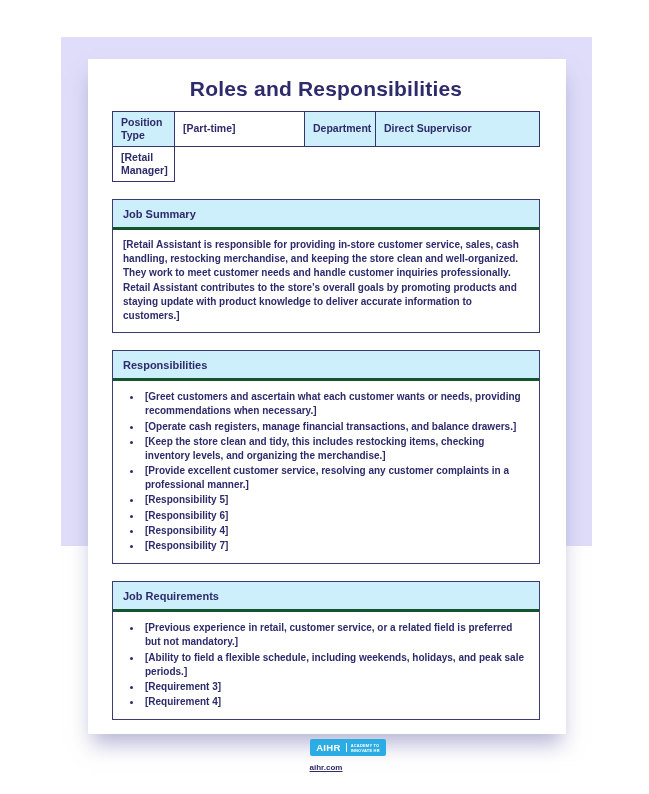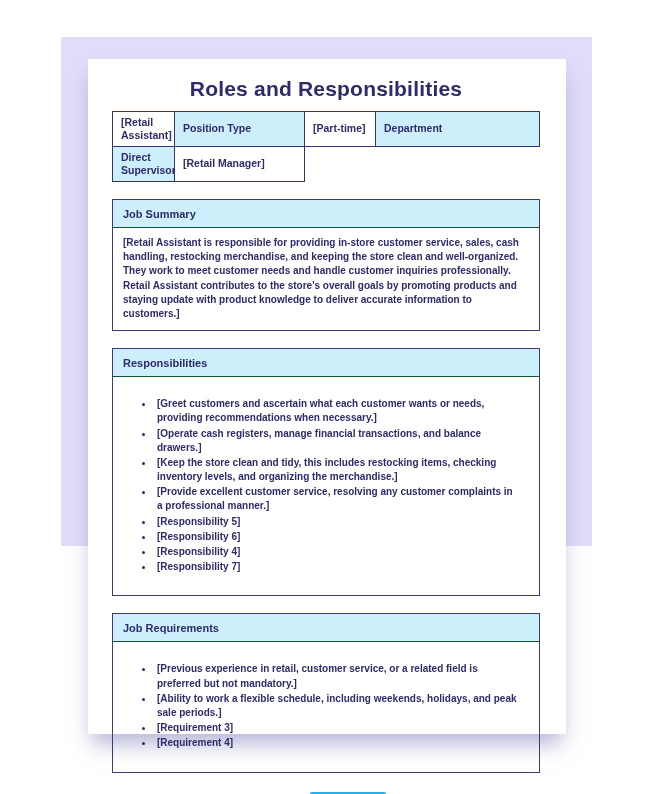--- a/index.html
+++ b/index.html
@@ -26,26 +26,26 @@
   .info-table > div {
     border-right: 1px solid #35346f; border-bottom: 1px solid #35346f;
     display: flex; align-items: center; padding: 2px 6px 2px 8px;
     font-size: 10.5px; line-height: 1.25;
   }
   .cell-label { background: #cdeefb; font-weight: 700; }
   .cell-value { background: #ffffff; font-weight: 600; }
   
   .section { border: 1px solid #3c3b74; margin-bottom: 17px; }
   .section-header {
-    background: #cdeefb; border-bottom: 1px solid #14532d;
+    background: #cdeefb; border-bottom: 3px solid #14532d;
     padding: 8px 10px 7px 10px; font-size: 11px; font-weight: 700;
   }
   .section-body { padding: 8px 10px 9px 10px; font-size: 10px; font-weight: 600; line-height: 1.42; }
   .section-body p { margin: 0; }
-  .section-body ul { margin: 12px; padding-left: 19px; }
+  .section-body ul { margin: 0; padding-left: 19px; }
   .section-body li { padding-left: 3px; margin: 1px 0; }
   .section-body li::marker { color: #2d2b6b; font-size: 9px; }
   
   .footer { margin-top: 19px; display: flex; flex-direction: column; align-items: center; }
   .logo {
     background: #2bace4; border-radius: 2px; color: #ffffff;
     display: flex; align-items: center; padding: 3px 6px; height: 17px; margin-left: 44px;
   }
   .logo-brand { font-size: 9.5px; font-weight: 700; letter-spacing: 0.3px; }
   .logo-divider { width: 1px; height: 9px; background: rgba(255,255,255,0.95); margin: 0 4px 0 5px; }
@@ -55,21 +55,20 @@
 </style>
 </head>
 <body>
 
 <div class="frame">
   <div class="page">
 
     <div class="doc-title">Roles and Responsibilities</div>
 
     <div class="info-table">
-      <div class="cell-value">[Retail Assistant]</div>
       <div class="cell-label">Position Type</div>
       <div class="cell-value">[Part-time]</div>
       <div class="cell-label">Department</div>
       <div class="cell-label">Direct Supervisor</div>
       <div class="cell-value">[Retail Manager]</div>
     </div>
 
     <div class="section">
       <div class="section-header">Job Summary</div>
       <div class="section-body">
@@ -91,21 +90,21 @@
             <li>[Responsibility 7]</li>
           </ul>
       </div>
     </div>
 
     <div class="section">
       <div class="section-header">Job Requirements</div>
       <div class="section-body">
         <ul>
             <li>[Previous experience in retail, customer service, or a related field is preferred but not mandatory.]</li>
-            <li>[Ability to work a flexible schedule, including weekends, holidays, and peak sale periods.]</li>
+            <li>[Ability to field a flexible schedule, including weekends, holidays, and peak sale periods.]</li>
             <li>[Requirement 3]</li>
             <li>[Requirement 4]</li>
           </ul>
       </div>
     </div>
 
     <div class="footer">
       <div class="logo">
         <span class="logo-brand">AIHR</span>
         <span class="logo-divider"></span>

